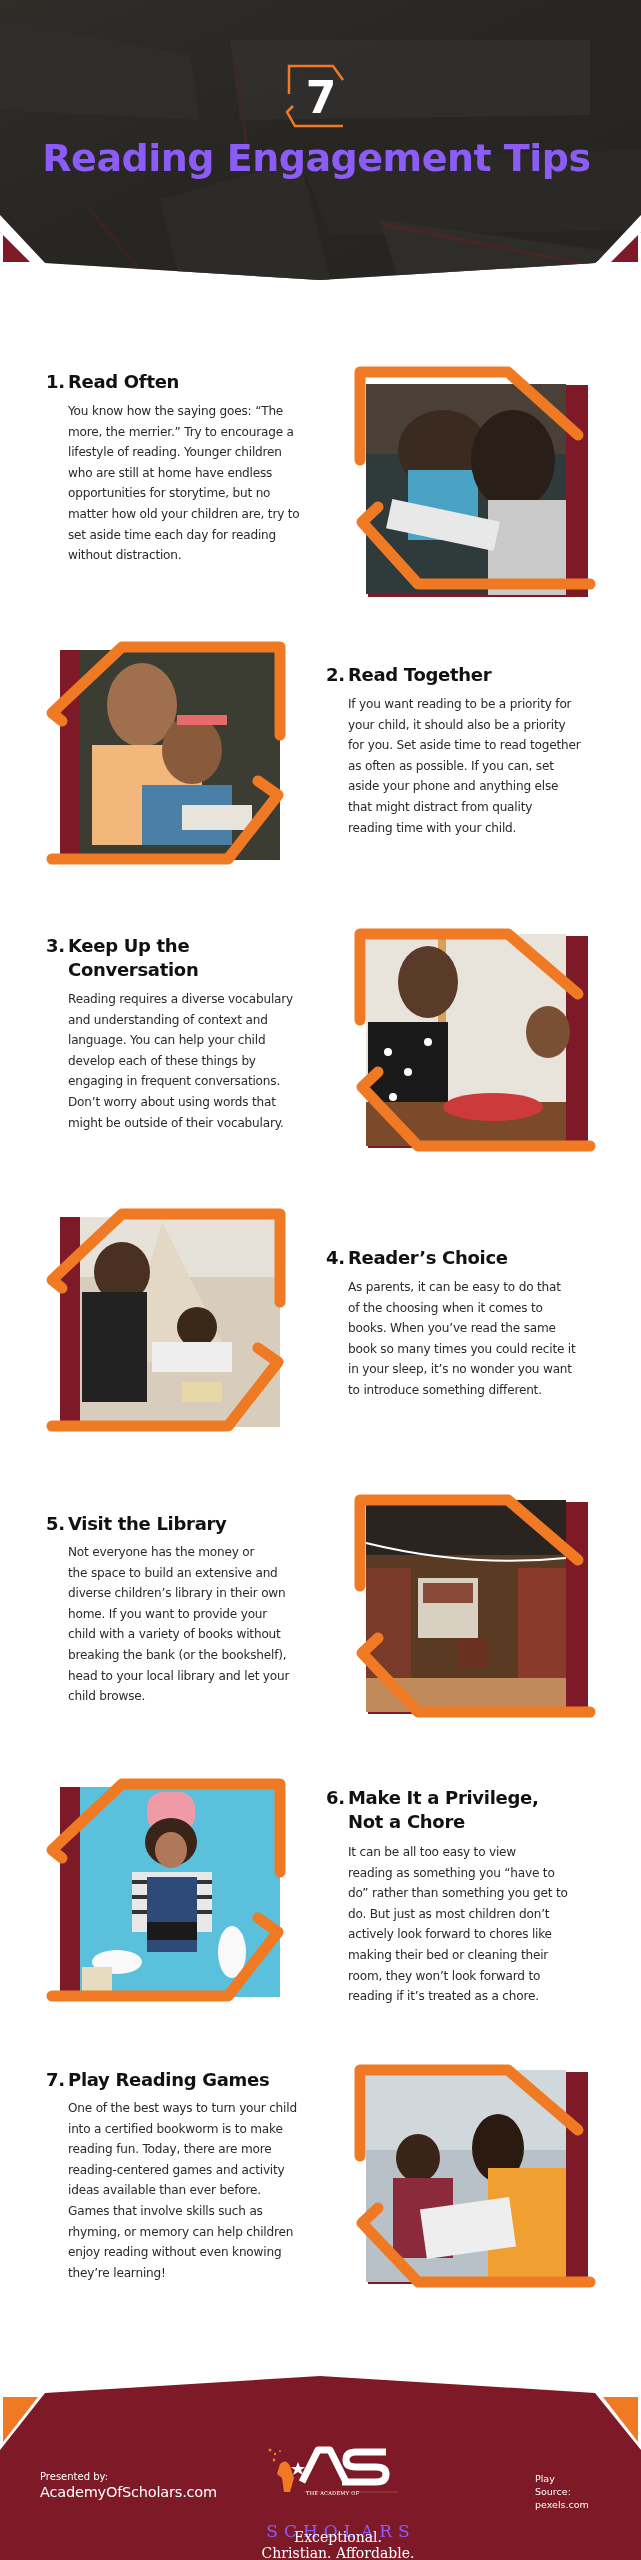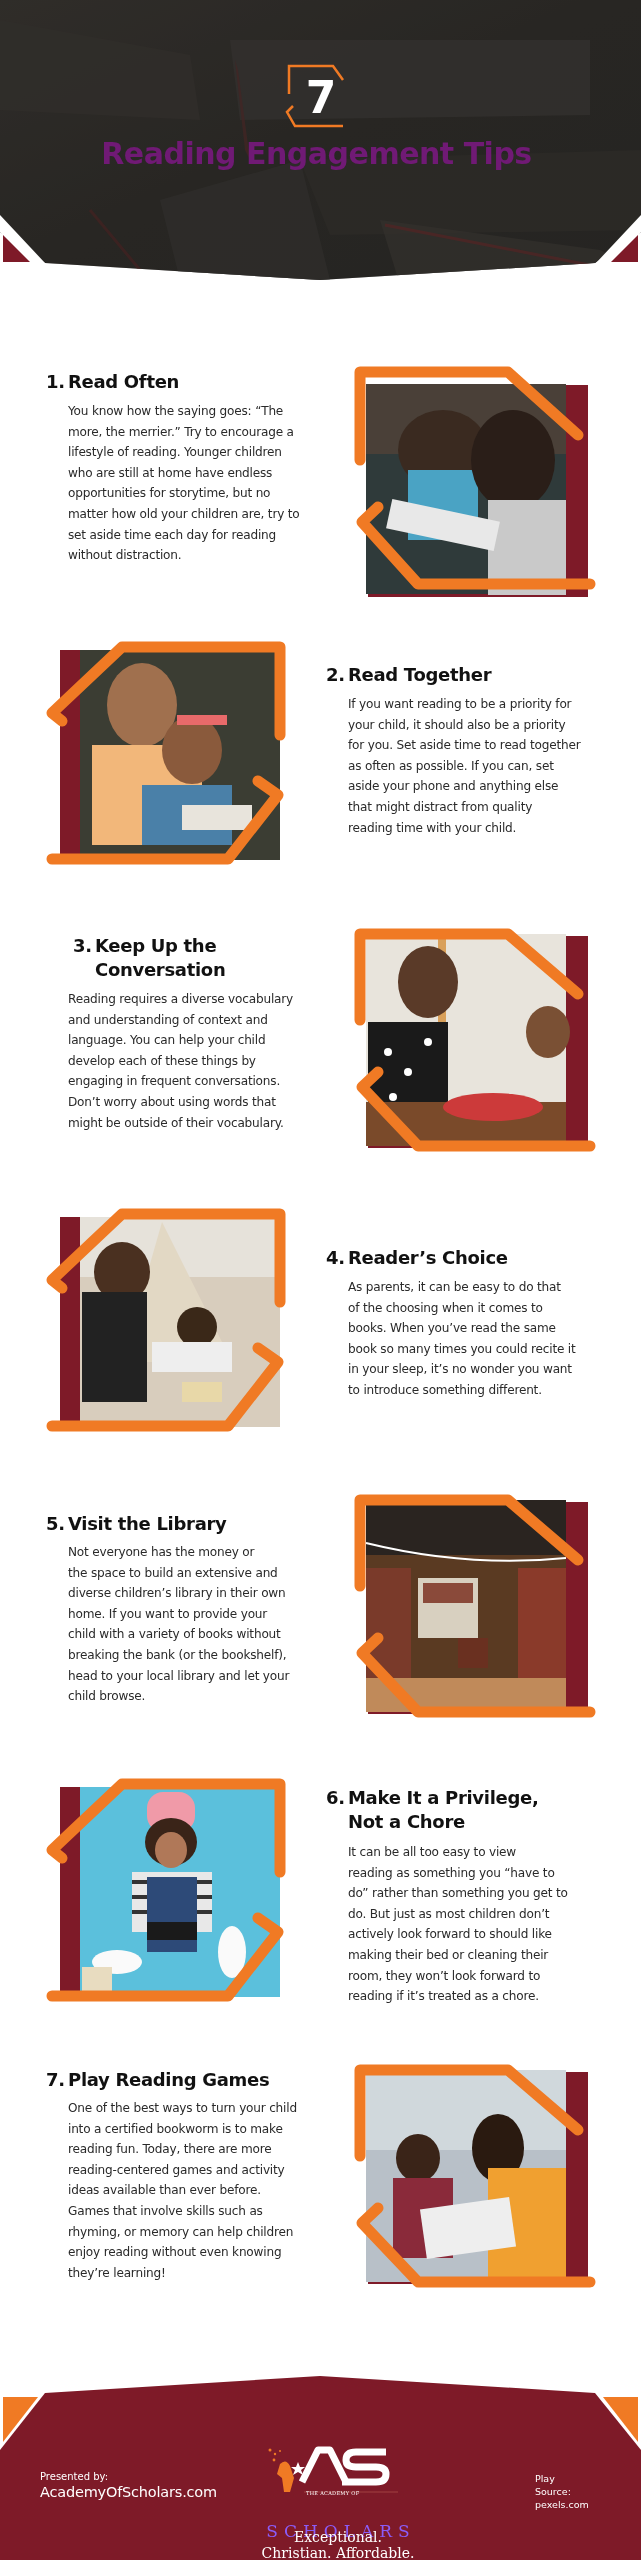--- a/index.html
+++ b/index.html
@@ -5,21 +5,21 @@
   * { box-sizing: border-box; margin: 0; padding: 0; }
   html, body { width: 641px; background: #ffffff; }
   body { font-family: "DejaVu Sans", "Liberation Sans", sans-serif; color: #1a1a1a; position: relative; height: 2560px; overflow: hidden; }
 
   
   .header { position: absolute; left: 0; top: 0; width: 641px; height: 285px; }
   .header-bg { position: absolute; inset: 0; }
   .header-content { position: absolute; left: 0; top: 0; width: 641px; height: 240px; text-align: center; }
   .badge { position: absolute; left: 285px; top: 64px; width: 72px; height: 66px; }
   .badge-num { position: absolute; left: 0; top: 6px; width: 72px; text-align: center; font-family: "DejaVu Sans", sans-serif; font-weight: bold; font-size: 44px; color: #ffffff; line-height: 56px; }
-  .title { position: absolute; left: 0; top: 136px; width: 633px; text-align: center; font-family: "DejaVu Sans", sans-serif; font-weight: bold; font-size: 30px; color: #701a75; letter-spacing: -0.5px; }
+  .title { position: absolute; left: 0; top: 136px; width: 633px; text-align: center; font-family: "DejaVu Sans", sans-serif; font-weight: bold; font-size: 38px; color: #8b5cf6; letter-spacing: -0.5px; }
 
   
   .tip { position: absolute; left: 0; width: 641px; }
   .tip-title { position: absolute; font-family: "DejaVu Sans", sans-serif; font-weight: bold; font-size: 18px; line-height: 24px; color: #111111; letter-spacing: -0.3px; }
   .tip-title .num { display: inline-block; width: 22px; }
   .tip-title .t2 { display: block; padding-left: 22px; }
   .tip-body { position: absolute; font-family: "DejaVu Sans", sans-serif; font-size: 12.1px; line-height: 20.6px; color: #2a2a2a; letter-spacing: -0.2px; }
   .tip-body span { display: block; white-space: nowrap; }
 
   .frame { position: absolute; width: 250px; height: 230px; }
@@ -135,21 +135,21 @@
       <span>your child, it should also be a priority</span>
       <span>for you. Set aside time to read together</span>
       <span>as often as possible. If you can, set</span>
       <span>aside your phone and anything else</span>
       <span>that might distract from quality</span>
       <span>reading time with your child.</span>
   </div>
 </div>
 
 <div class="tip" style="top:922px;">
-  <div class="tip-title" style="left:46px; top:12px;margin-left:27px;">
+  <div class="tip-title" style="left:46px; top:12px;">
     <span class="num">3.</span><span>Keep Up the</span>
     <span class="t2">Conversation</span>
   </div>
   <div class="tip-body" style="left:68px; top:67px;">
     <span>Reading requires a diverse vocabulary</span>
       <span>and understanding of context and</span>
       <span>language. You can help your child</span>
       <span>develop each of these things by</span>
       <span>engaging in frequent conversations.</span>
       <span>Don’t worry about using words that</span>
@@ -259,21 +259,21 @@
   </div>
   <div class="tip-title" style="left:326px; top:14px;">
     <span class="num">6.</span><span>Make It a Privilege,</span>
     <span class="t2">Not a Chore</span>
   </div>
   <div class="tip-body" style="left:348px; top:70px;">
     <span>It can be all too easy to view</span>
       <span>reading as something you “have to</span>
       <span>do” rather than something you get to</span>
       <span>do. But just as most children don’t</span>
-      <span>actively look forward to should like</span>
+      <span>actively look forward to chores like</span>
       <span>making their bed or cleaning their</span>
       <span>room, they won’t look forward to</span>
       <span>reading if it’s treated as a chore.</span>
   </div>
 </div>
 
 <div class="tip" style="top:2058px;">
   <div class="tip-title" style="left:46px; top:10px;">
     <span class="num">7.</span><span>Play Reading Games</span>
   </div>

